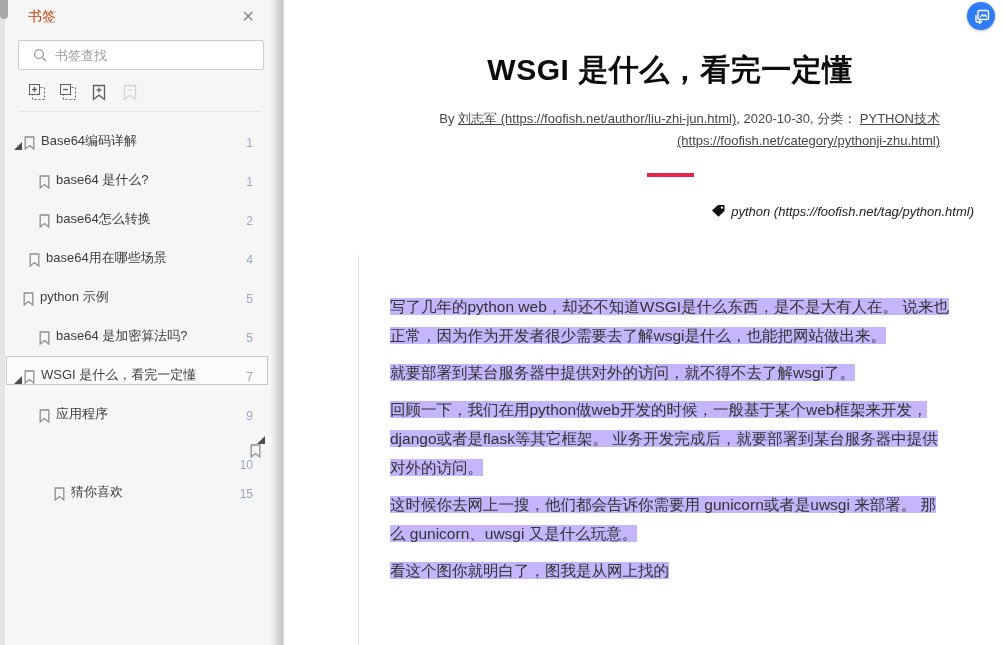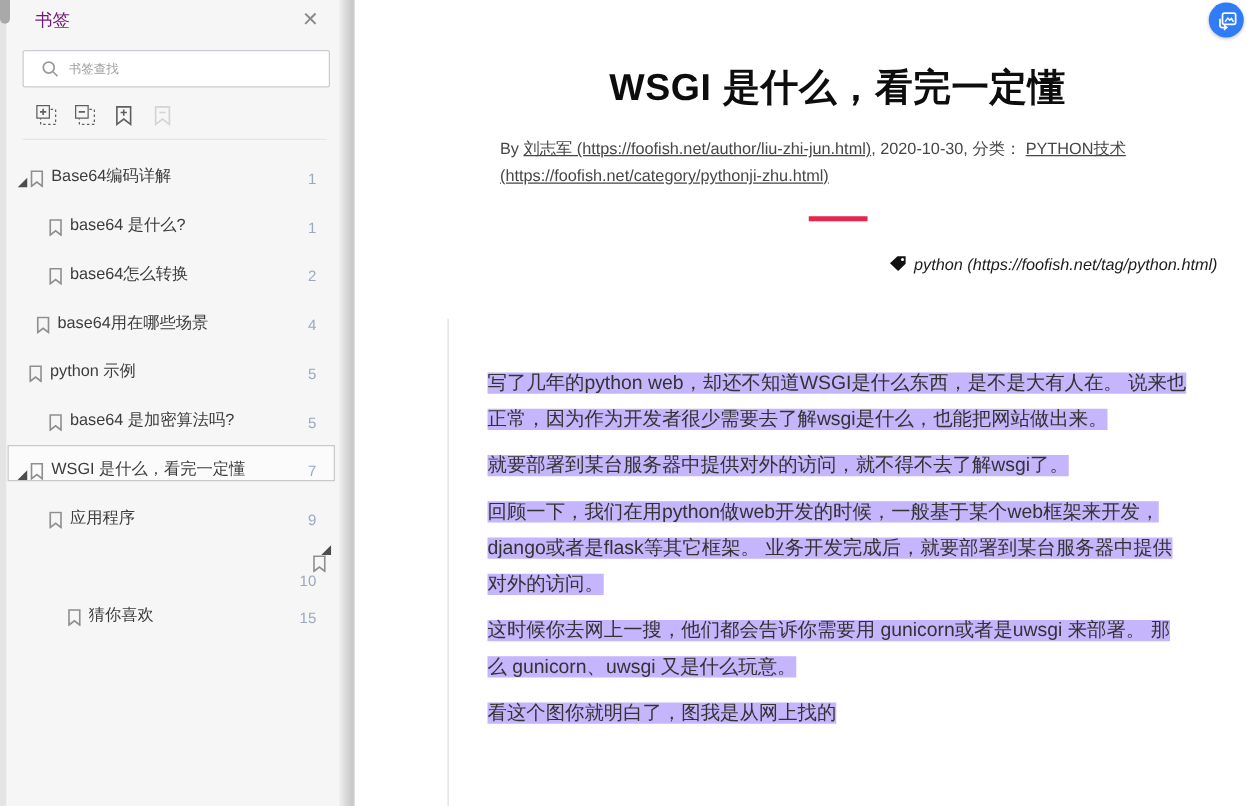--- a/index.html
+++ b/index.html
@@ -7,28 +7,28 @@
     font-family:"Liberation Sans","DejaVu Sans",sans-serif; background:#fff; }
 
   
   .sidebar { position:absolute; left:0; top:0; width:271px; height:645px;
     background:#f6f6f6; }
   .side-scroll-track { position:absolute; left:0; top:0; width:5px; height:645px;
     background:#e4e4e4; }
   .side-scroll-thumb { position:absolute; left:0; top:0; width:8px; height:19px;
     background:#a9a9a9; border-radius:0 0 4px 4px; }
   .side-header { display:flex; align-items:center; padding:8px 16px 0 28px; }
-  .side-title { font-size:14px; color:#701a75; }
+  .side-title { font-size:14px; color:#c2410c; }
   .close-x { margin-left:auto; font-size:16px; color:#8a8a8a; cursor:pointer;
     line-height:1; }
   .search-box { display:flex; align-items:center; margin:14px 8px 0 18px;
     width:246px; height:30px; background:#fff; border:1px solid #c9cdd1;
     border-radius:2px; padding:0 8px; }
   .search-box svg { flex:0 0 auto; margin:0 8px 0 6px; }
-  .search-input { border:none; outline:none; flex:1; font-size:10px; color:#a21caf;
+  .search-input { border:none; outline:none; flex:1; font-size:13px; color:#a21caf;
     background:transparent; font-family:inherit; }
   .search-input::placeholder { color:#9d9d9d; }
   .side-toolbar { display:flex; align-items:center; gap:13px; margin:13px 0 0 28px; }
   .tool-btn { width:18px; height:18px; display:flex; align-items:center;
     justify-content:center; cursor:pointer; }
   .tool-btn.disabled { cursor:default; }
   .side-divider { height:1px; background:#e6e6e6; margin:10px 10px 0 18px; }
 
   .tree { margin-top:8px; }
   .tree-row { display:flex; align-items:flex-end; height:29px; margin:10px 3px 0 6px;
@@ -47,21 +47,21 @@
   
   .main { position:absolute; left:284px; top:0; width:721px; height:645px;
     background:#fff; }
   .float-btn { position:absolute; right:10px; top:2px; width:28px; height:28px;
     border-radius:50%; background:#2f7cf6; display:flex; align-items:center;
     justify-content:center; cursor:pointer; box-shadow:0 1px 3px rgba(0,0,0,.25); }
 
   .doc { position:absolute; left:106px; top:50px; width:560px; }
   .doc-title { font-size:30px; font-weight:bold; color:#0d0d0d; text-align:center;
     letter-spacing:.5px; }
-  .byline { margin-top:17px; text-align:left; font-size:13px; color:#464646;
+  .byline { margin-top:17px; text-align:right; font-size:13px; color:#464646;
     line-height:22px; padding:0 10px; }
   .byline .link { text-decoration:underline; cursor:pointer; }
   .red-bar { width:47px; height:4px; background:#e8254b; margin:21px auto 0 auto; }
   .tag-row { margin-top:27px; text-align:right; font-size:13px; color:#1c1c1c;
     width:584px; }
   .tag-row .tag-text { font-style:italic; }
   .tag-row svg { vertical-align:-2px; margin-right:5px; }
 
   .page-rule { position:absolute; left:74px; top:255px; width:1px; height:390px;
     background:#dedede; }

